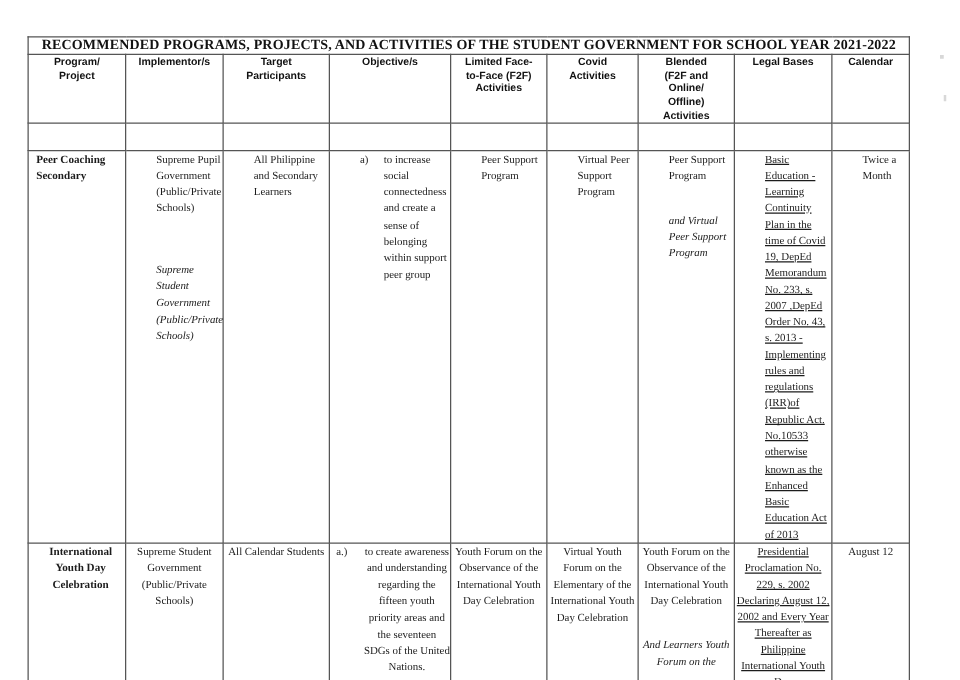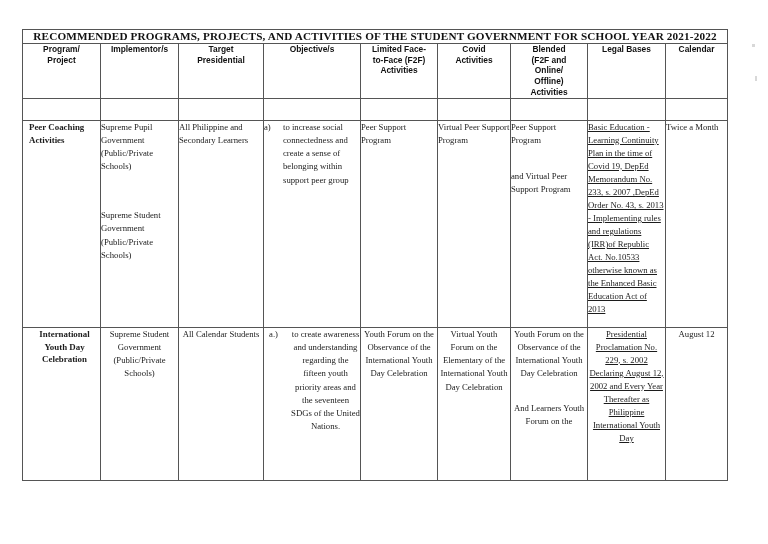--- a/index.html
+++ b/index.html
@@ -79,21 +79,21 @@
   }
   .body-cell.center { text-align: center; }
   .body-cell.bold-name {
     font-weight: bold;
     font-size: 8.9px;
     line-height: 1.45;
     padding-left: 6px;
   }
 
   .para { margin: 0; }
-  .para + .para { margin-top: 1.5em; }
+  .para + .para { margin-top: 1.5em; font-style: italic; }
 
   
   .obj-list {
     display: table;
     width: 100%;
   }
   .obj-item { display: table-row; }
   .obj-marker {
     display: table-cell;
     width: 15px;
@@ -105,21 +105,21 @@
   .obj-text {
     display: table-cell;
     vertical-align: top;
     font-size: 8.7px;
     line-height: 1.52;
     padding-left: 4px;
     font-family: Liberation Serif, serif;
   }
 
   
-  .row-1 td { height: 206px; }
+  .row-1 td { height: 206px; padding-left: 24px; }
   .row-2 td { height: 152px; text-align: center; }
 
   .legal-text { line-height: 1.5; text-decoration: underline; }
 
   
   .speck {
     position: absolute;
     background: #d8d8d8;
   }
 </style>
@@ -149,21 +149,21 @@
     <tr>
       <th class="hdr-cell">
         <span>Program/</span><br>
         <span>Project</span>
       </th>
       <th class="hdr-cell">
         <span>Implementor/s</span>
       </th>
       <th class="hdr-cell">
         <span>Target</span><br>
-        <span>Presidential</span>
+        <span>Participants</span>
       </th>
       <th class="hdr-cell">
         <span>Objective/s</span>
       </th>
       <th class="hdr-cell">
         <span>Limited Face-</span><br>
         <span>to-Face (F2F)</span><br>
         <span>Activities</span>
       </th>
       <th class="hdr-cell">
@@ -191,21 +191,21 @@
       <td></td>
       <td></td>
       <td></td>
       <td></td>
       <td></td>
       <td></td>
       <td></td>
     </tr>
 
     <tr class="row-1">
-      <td class="body-cell bold-name">Peer Coaching Activities</td>
+      <td class="body-cell bold-name">Peer Coaching Secondary</td>
       <td class="body-cell">
         <p class="para">Supreme Pupil Government (Public/Private Schools)</p>
         <p class="para" style="margin-top:4.1em">Supreme Student Government (Public/Private Schools)</p>
       </td>
       <td class="body-cell">All Philippine and Secondary Learners</td>
       <td class="body-cell">
         <div class="obj-list">
           <div class="obj-item">
             <span class="obj-marker">a)</span>
             <span class="obj-text">to increase social connectedness and create a sense of belonging within support peer group</span>

